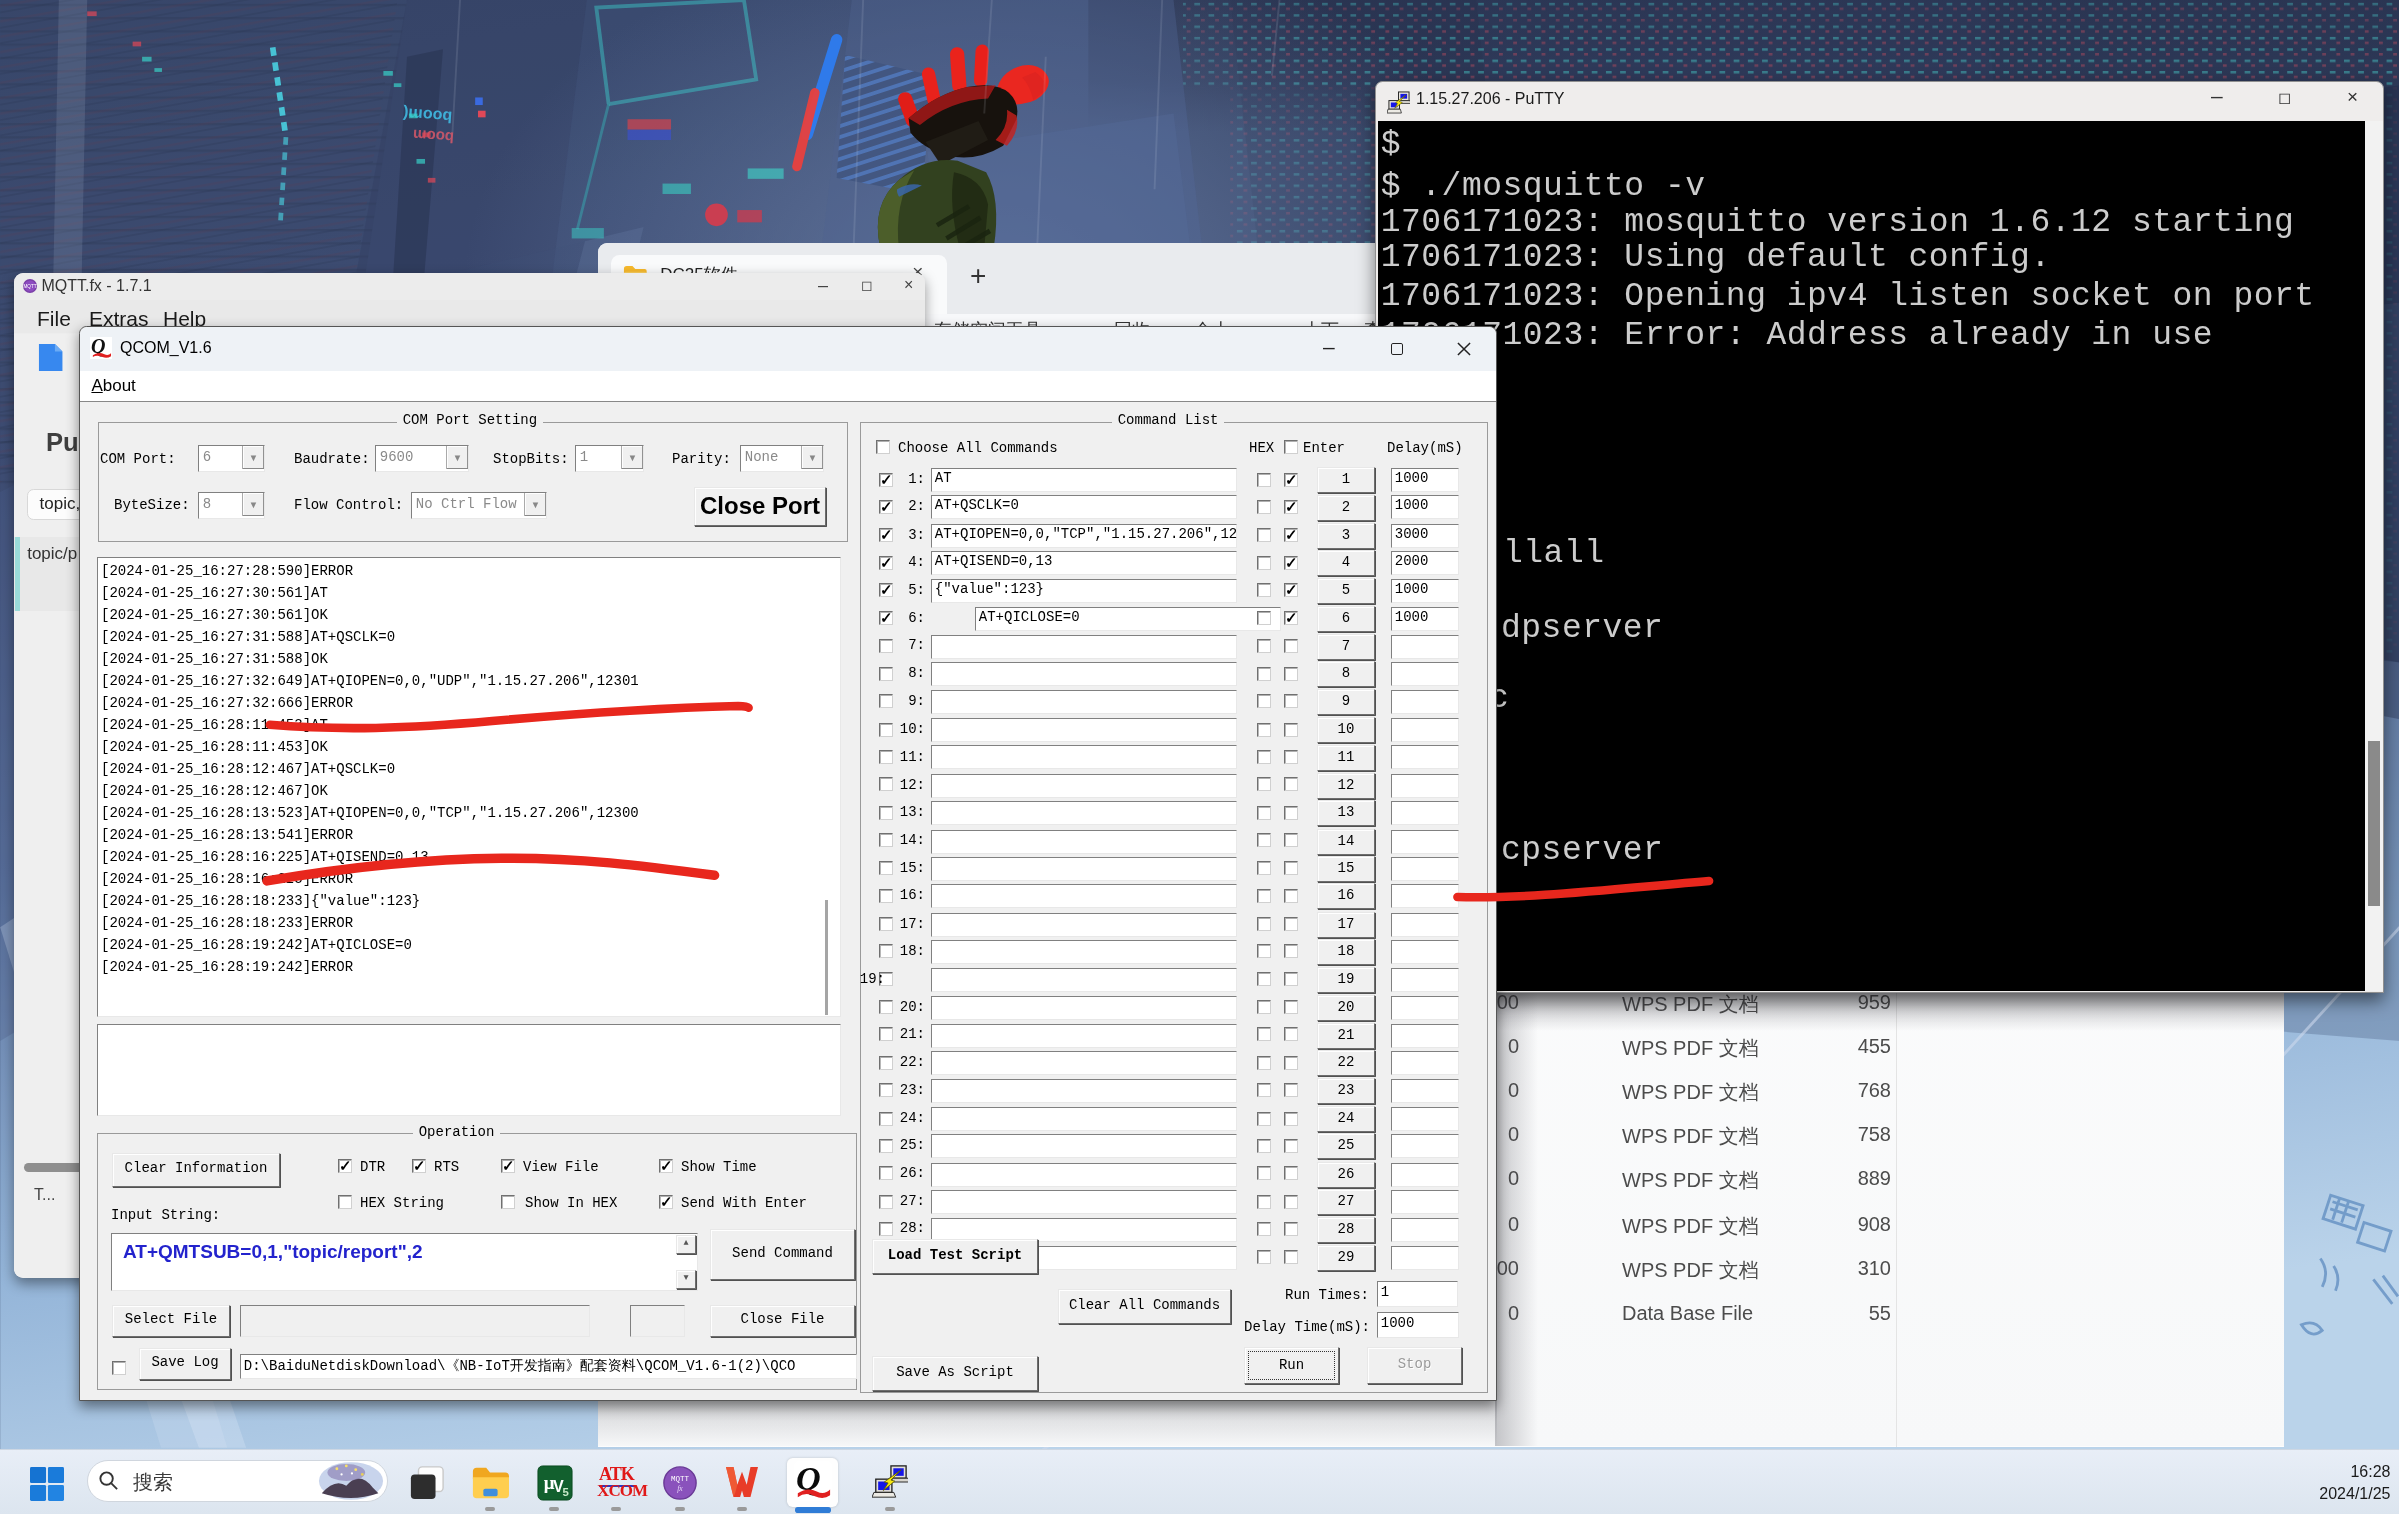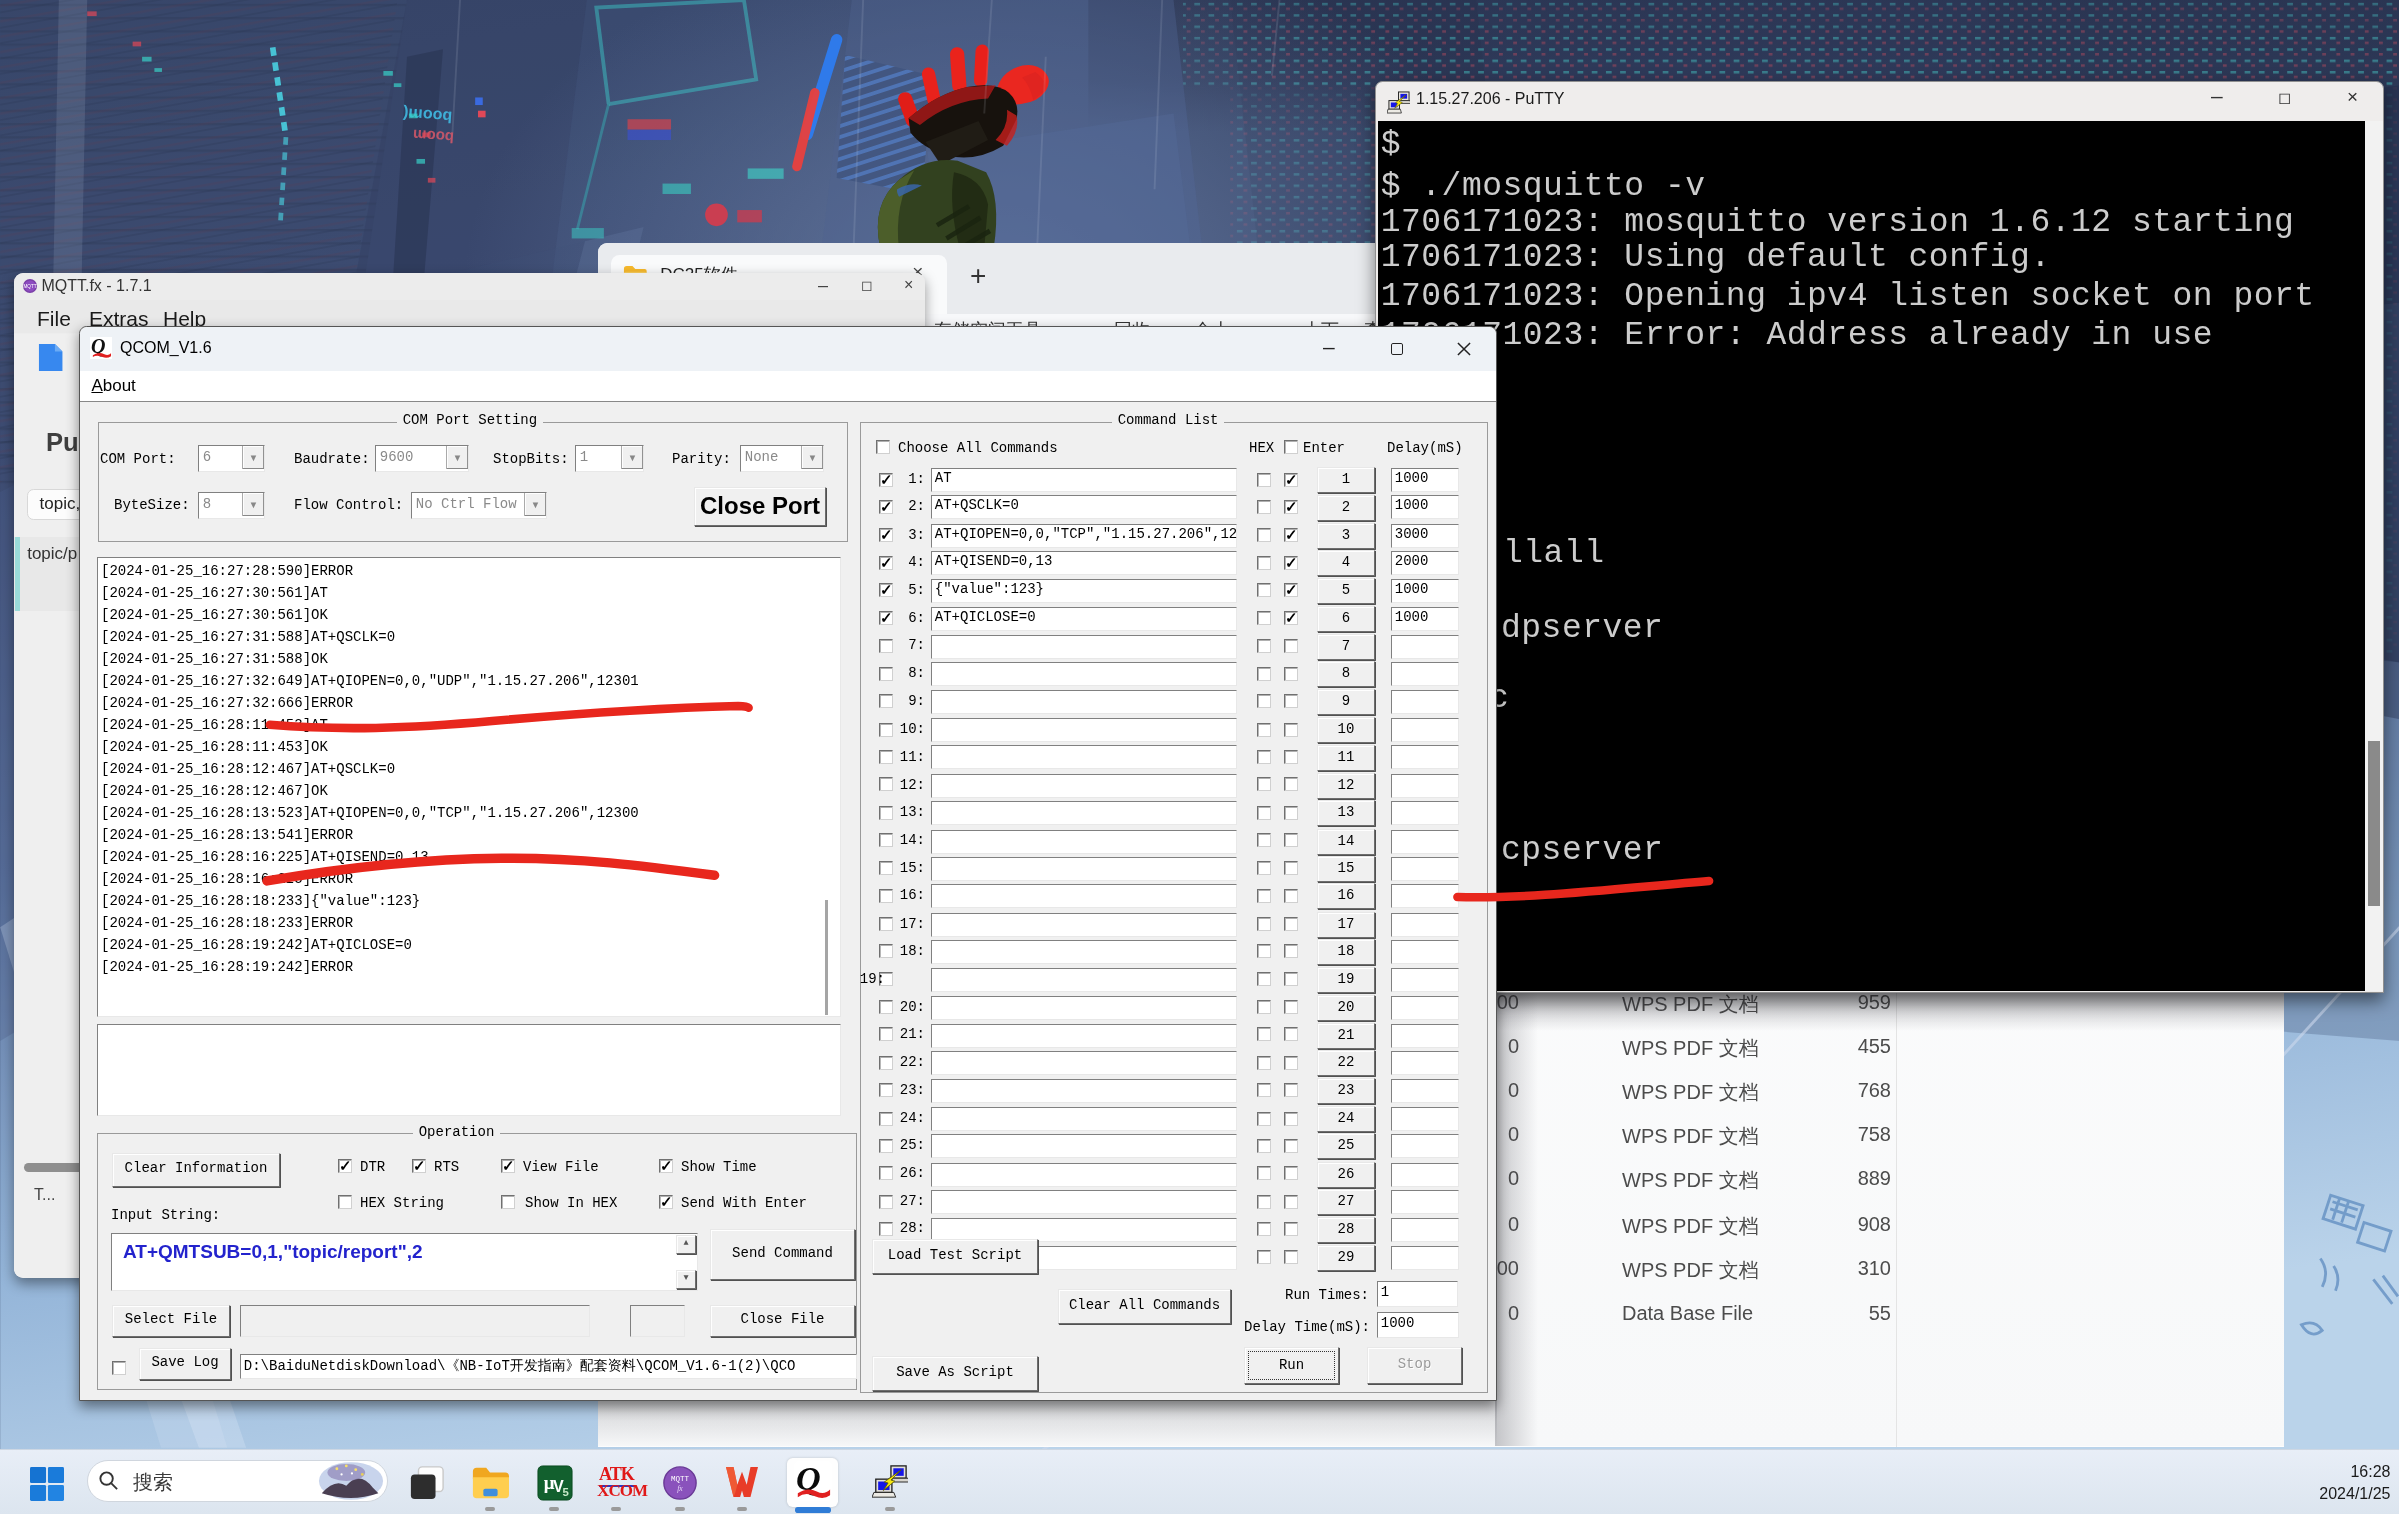--- a/index.html
+++ b/index.html
@@ -493,21 +493,21 @@
       <span class="mlab" style="left:2.8px;top:0.9px;">{"value":123}</span>
     </div>
   <div class="cb" style="left:1177px;top:256px;"></div>
   <div class="cb on" style="left:1204px;top:256px;"></div>
   <div class="btn3d" style="left:1237px;top:251px;width:58px;height:25.6px;font-size:14px;line-height:22px;">5</div>
   <div class="sunken" style="left:1311px;top:252px;width:68px;height:24px;">
       <span class="mlab" style="left:2.8px;top:0.9px;">1000</span>
     </div>
   <div class="cb on" style="left:799px;top:284px;"></div>
   <div class="mlab" style="left:807px;top:283px;width:38px;text-align:right;">6:</div>
-  <div class="sunken" style="left:851px;top:280px;width:306px;height:24px;">
+  <div class="sunken" style="left:895px;top:280px;width:306px;height:24px;">
       <span class="mlab" style="left:2.8px;top:0.9px;">AT+QICLOSE=0</span>
     </div>
   <div class="cb" style="left:1177px;top:284px;"></div>
   <div class="cb on" style="left:1204px;top:284px;"></div>
   <div class="btn3d" style="left:1237px;top:279px;width:58px;height:25.6px;font-size:14px;line-height:22px;">6</div>
   <div class="sunken" style="left:1311px;top:280px;width:68px;height:24px;">
       <span class="mlab" style="left:2.8px;top:0.9px;">1000</span>
     </div>
   <div class="cb" style="left:799px;top:312px;"></div>
   <div class="mlab" style="left:807px;top:310px;width:38px;text-align:right;">7:</div>
@@ -755,21 +755,21 @@
   <div class="mlab" style="left:807px;top:922px;width:38px;text-align:right;">29:</div>
   <div class="sunken" style="left:851px;top:919px;width:306px;height:24px;">
       <span class="mlab" style="left:2.8px;top:0.9px;"></span>
     </div>
   <div class="cb" style="left:1177px;top:923px;"></div>
   <div class="cb" style="left:1204px;top:923px;"></div>
   <div class="btn3d" style="left:1237px;top:918px;width:58px;height:25.6px;font-size:14px;line-height:22px;">29</div>
   <div class="sunken" style="left:1311px;top:919px;width:68px;height:24px;">
       <span class="mlab" style="left:2.8px;top:0.9px;"></span>
     </div>
-  <div class="btn3d" style="left:792px;top:912px;width:166px;height:35px;font-size:14px;line-height:30px;">Load Test Script</div>
+  <div class="btn3d" style="left:792px;top:912px;width:166px;height:35px;font-size:14px;line-height:30px;font-weight:bold;">Load Test Script</div>
   <div class="btn3d" style="left:978px;top:962px;width:173px;height:35px;font-size:14px;line-height:30px;">Clear All Commands</div>
   <span class="mlab" style="left:1205px;top:960px;">Run Times:</span>
   <div class="sunken" style="left:1297px;top:954px;width:81px;height:25.6px;">
       <span class="mlab" style="left:2.8px;top:1.9px;">1</span>
     </div>
   <span class="mlab" style="left:1164px;top:992px;">Delay Time(mS):</span>
   <div class="sunken" style="left:1297px;top:985px;width:82px;height:25.6px;">
       <span class="mlab" style="left:2.8px;top:1.9px;">1000</span>
     </div>
   <div class="btn3d" style="left:792px;top:1029px;width:166px;height:35px;font-size:14px;line-height:30px;">Save As Script</div>

